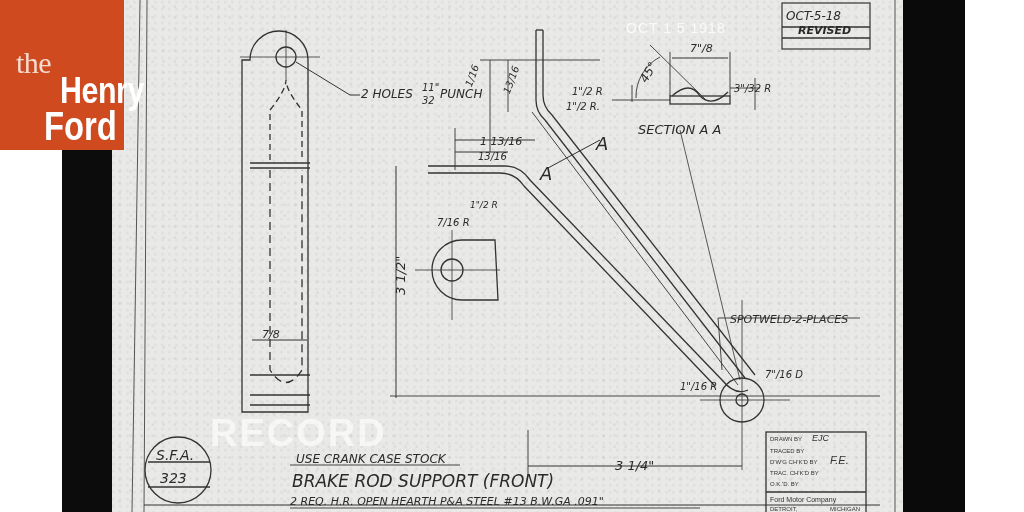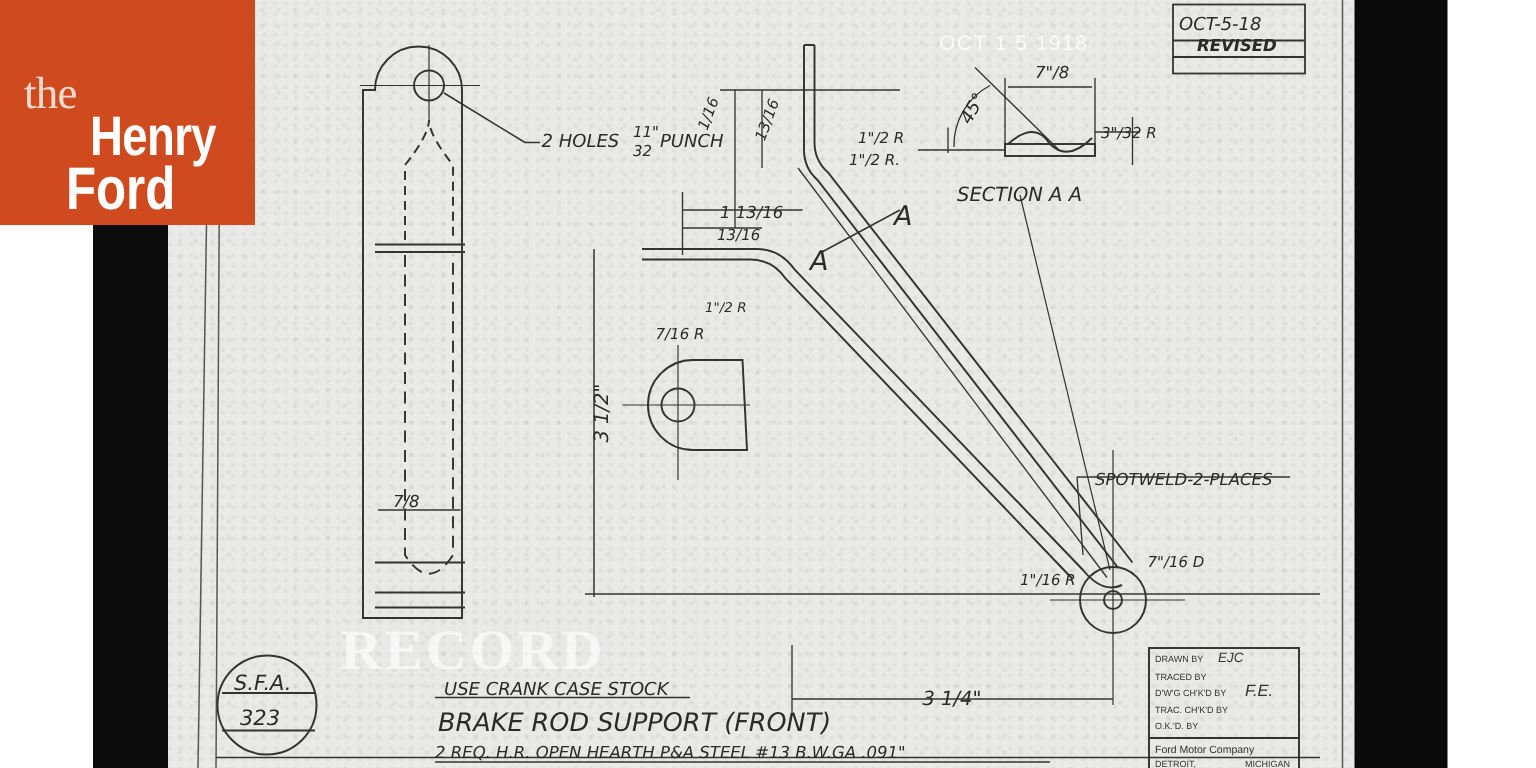--- a/index.html
+++ b/index.html
@@ -23,43 +23,43 @@
         radial-gradient(circle at 20% 30%, rgba(0,0,0,0.04) 0 1px, transparent 2px),
         radial-gradient(circle at 70% 60%, rgba(0,0,0,0.05) 0 1px, transparent 2px);
       background-size: 7px 7px, 11px 11px;
     }
     svg.drawing { position: absolute; left: 0; top: 0; width: 1024px; height: 512px; }
     .hand {
       font-family: "DejaVu Sans", sans-serif; font-style: italic;
       fill: #2a2a2a;
     }
     .logo {
-      position: absolute; left: 0; top: 0; width: 170px; height: 150px;
+      position: absolute; left: 0; top: 0; width: 124px; height: 150px;
       background: #d04a1f; color: #fff;
     }
     .logo .the {
       position: absolute; left: 16px; top: 46px;
       font-family: "Liberation Serif", serif; font-size: 30px; color: #f3dccf;
       letter-spacing: -0.5px;
     }
     .logo .henry {
       position: absolute; left: 60px; top: 70px;
       font-family: "Liberation Sans", sans-serif; font-weight: bold;
       font-size: 37px; transform: scaleX(0.82); transform-origin: left top;
       letter-spacing: -0.5px;
     }
     .logo .ford {
       position: absolute; left: 44px; top: 104px;
       font-family: "Liberation Sans", sans-serif; font-weight: bold;
       font-size: 40px; transform: scaleX(0.82); transform-origin: left top;
     }
     .watermark {
       position: absolute; left: 210px; top: 412px;
-      font-family: Liberation Serif, serif; font-size: 38px; font-weight: bold;
-      color: rgba(255,255,255,0.65); letter-spacing: 2px; margin-left: 17px;
+      font-family: Liberation Sans, sans-serif; font-size: 38px; font-weight: bold;
+      color: rgba(255,255,255,0.65); letter-spacing: 2px;
     }
     .stamp-date {
       position: absolute; left: 626px; top: 20px;
       font-family: "Liberation Sans", sans-serif; font-size: 14px; font-weight: normal;
       color: rgba(255,255,255,0.8); letter-spacing: 1px;
     }
   </style>
 </head>
 <body>
 

